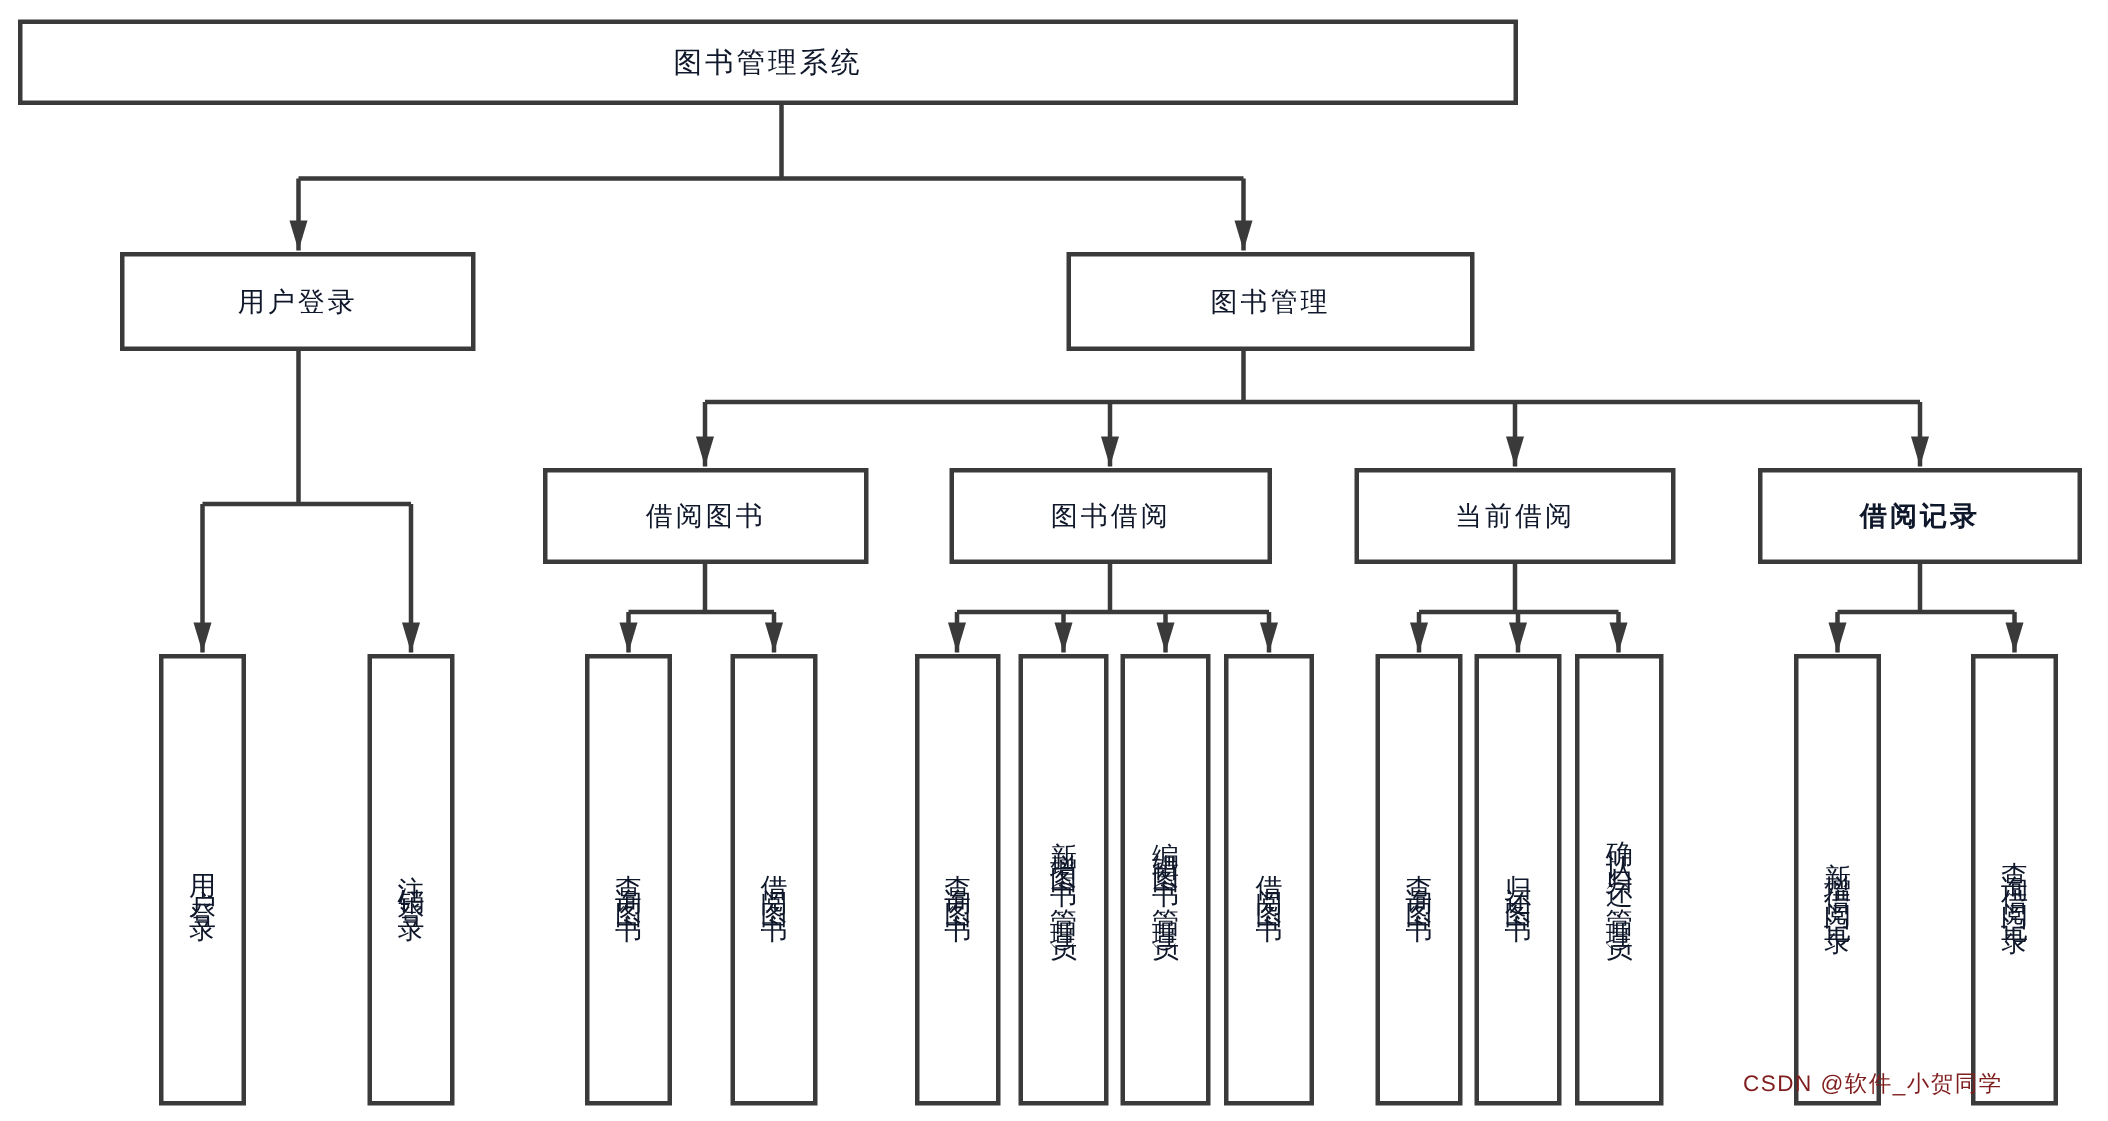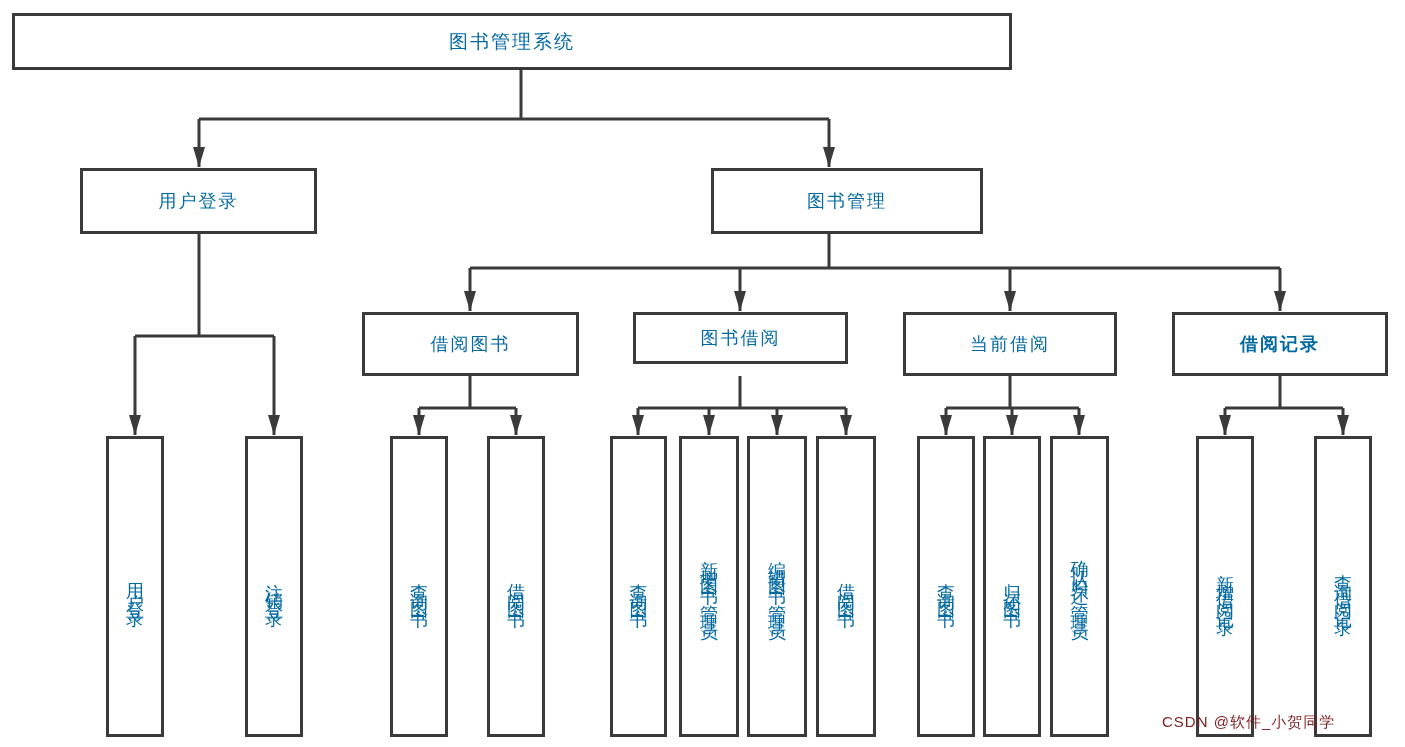--- a/index.html
+++ b/index.html
@@ -18,21 +18,21 @@
     z-index: 0;
   }
   .hbox, .vbox {
     position: absolute;
     box-sizing: border-box;
     border: 3px solid #3a3a3a;
     background: #ffffff;
     display: flex;
     align-items: center;
     justify-content: center;
-    color: #0369a1;
+    color: #0f172a;
     z-index: 1;
   }
   .hbox { font-size: 18px; letter-spacing: 2px; }
   .hbox.root { font-size: 19px; }
   .vbox span {
     writing-mode: vertical-rl;
     text-orientation: mixed;
     letter-spacing: 9px;
     line-height: 1;
     font-size: 18px;
@@ -99,21 +99,21 @@
   <div class="hbox" style="left:80px; top:168px; width:237px; height:66px;">
     <span>用户登录</span>
   </div>
   <div class="hbox" style="left:711px; top:168px; width:272px; height:66px;">
     <span>图书管理</span>
   </div>
 
   <div class="hbox" style="left:362px; top:312px; width:217px; height:64px;">
     <span>借阅图书</span>
   </div>
-  <div class="hbox" style="left:633px; top:312px; width:215px; height:52px;">
+  <div class="hbox" style="left:633px; top:312px; width:215px; height:64px;">
     <span>图书借阅</span>
   </div>
   <div class="hbox" style="left:903px; top:312px; width:214px; height:64px;">
     <span>当前借阅</span>
   </div>
   <div class="hbox" style="left:1172px; top:312px; width:216px; height:64px;font-weight:bold;">
     <span>借阅记录</span>
   </div>
 
   <div class="vbox" style="left:106px; top:436px; width:58px; height:301px;">

